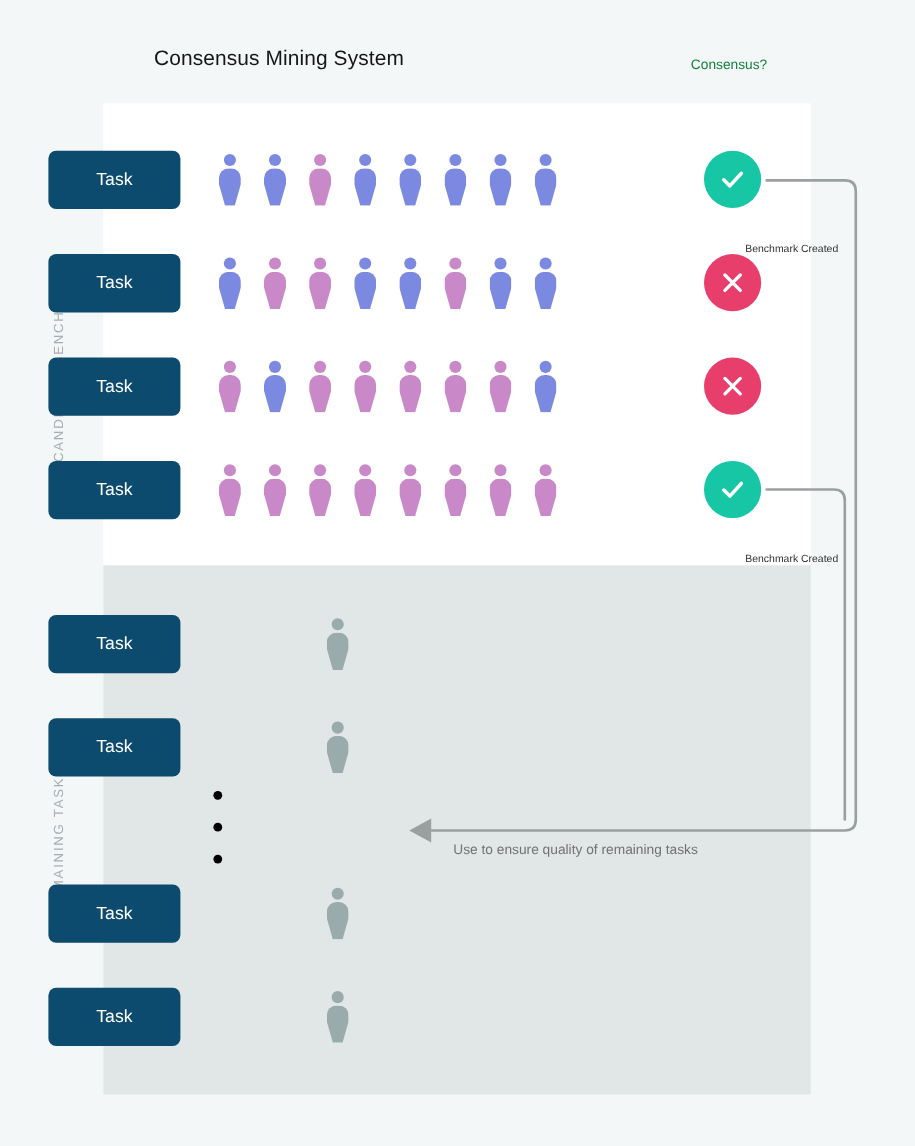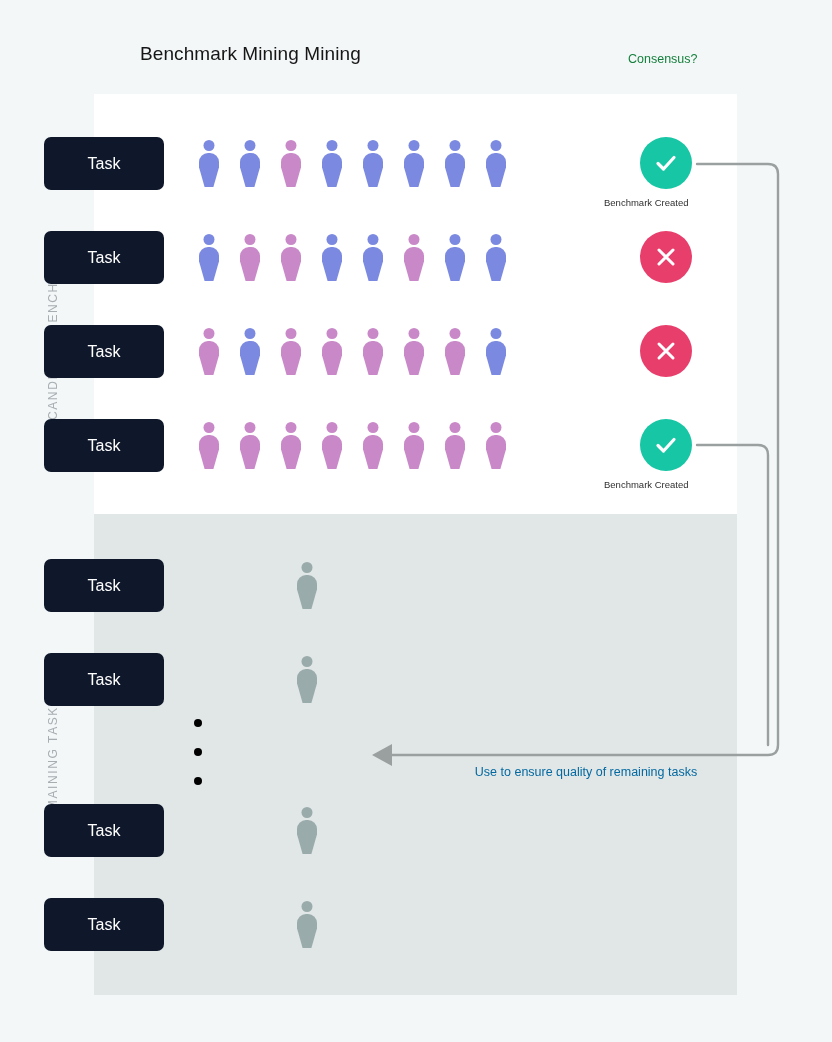--- a/index.html
+++ b/index.html
@@ -40,21 +40,21 @@
   
   .panel{position:absolute;left:94px;width:643px;}
   #panel-candidates{top:94px;height:420px;background:#ffffff;}
   #panel-remaining{top:514px;height:481px;background:#e1e6e6;}
 
   
   .row{position:absolute;left:0;width:643px;height:0;}
 
   .task-btn{
     position:absolute;left:44px;width:120px;height:53px;
-    background:#0f172a;border-radius:7px;
+    background:#0c4a6e;border-radius:7px;
     color:#ffffff;font-size:16px;
     display:flex;align-items:center;justify-content:center;
   }
 
   
   .people{position:absolute;left:198px;top:0;display:flex;gap:19px;}
 
   .person{width:22px;height:47px;position:relative;}
   .person .head{
     position:absolute;left:50%;top:0;transform:translateX(-50%);
@@ -76,43 +76,43 @@
   
   .badge{
     position:absolute;left:640px;
     width:52px;height:52px;border-radius:50%;
     display:flex;align-items:center;justify-content:center;
   }
   .badge.ok{background:#16c6a4;}
   .badge.no{background:#e83e6b;}
   .badge svg{display:block;}
   .badge-label{
-    position:absolute;left:604px;width:140px;
-    text-align:left;
-    font-size:9.5px;color:#303030;
+    position:absolute;left:622px;width:140px;
+    text-align:right;
+    font-size:9.5px;color:#303030;margin-top:24px;
   }
 
   
   #connectors{position:absolute;left:0;top:0;width:832px;height:1042px;}
 
   .arrow-caption{
-    position:absolute;left:400px;top:765px;width:372px;
-    text-align:center;font-size:12.5px;color:#0369a1;
+    position:absolute;left:412px;top:765px;width:372px;
+    text-align:left;font-size:12.5px;color:#737373;
   }
 
   
   .dots{position:absolute;left:194px;top:719px;}
   .dots i{display:block;width:8px;height:8px;border-radius:50%;background:#000;margin-bottom:21px;}
 </style>
 </head>
 <body>
 
 <div id="stage">
 
-  <div class="title">Benchmark Mining Mining</div>
+  <div class="title">Consensus Mining System</div>
   <div class="consensus">Consensus?</div>
 
   <div class="vlabel" id="vlabel-candidate">
     <span>CANDIDATE BENCHMARKS</span>
   </div>
   <div class="vlabel" id="vlabel-remaining">
     <span>REMAINING TASKS</span>
   </div>
 
   <div class="panel" id="panel-candidates"></div>

